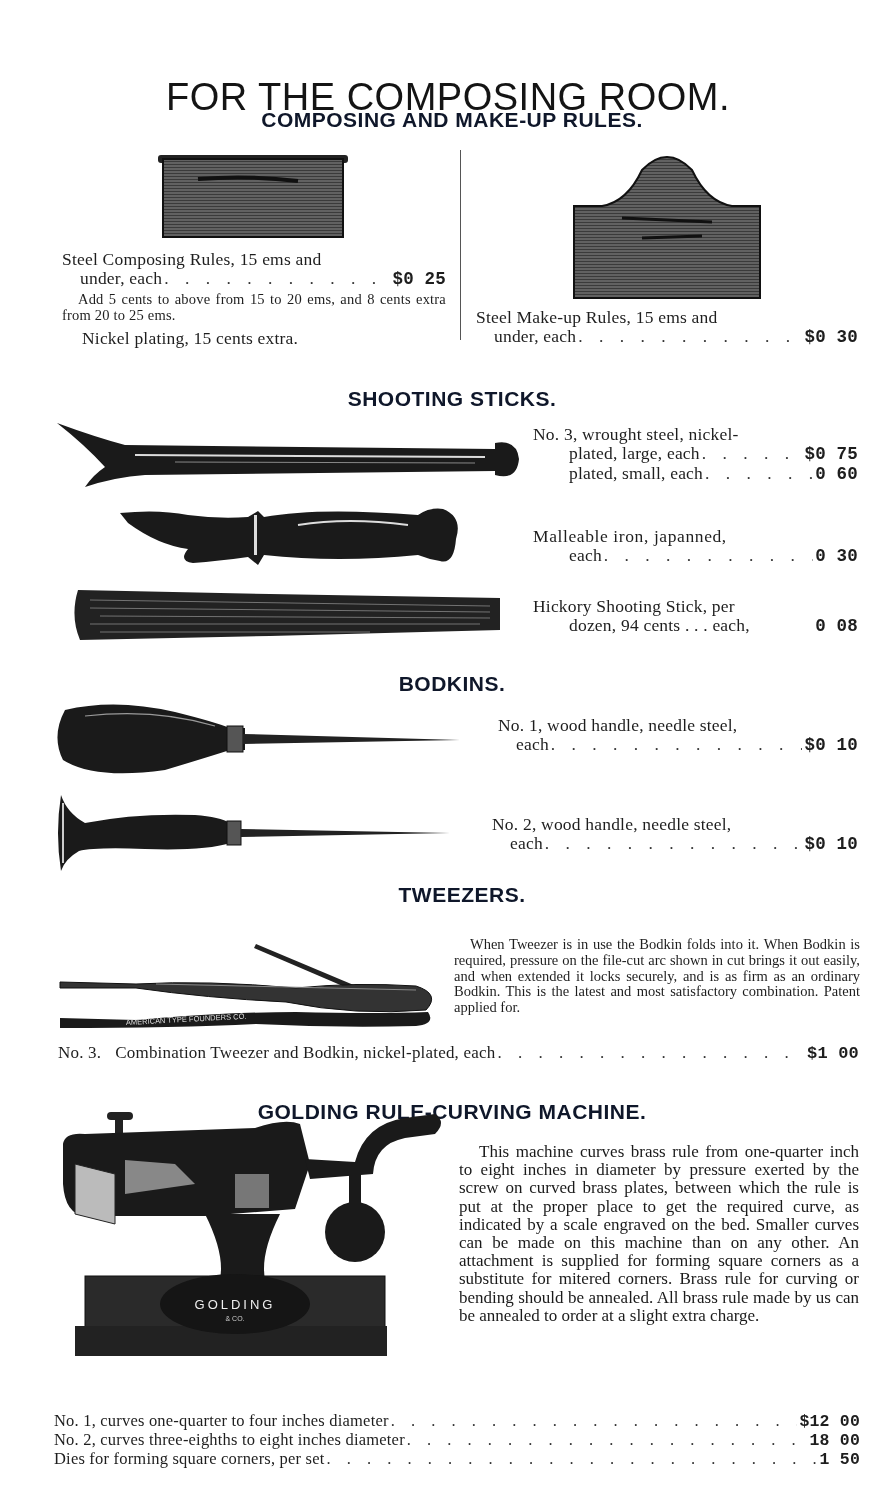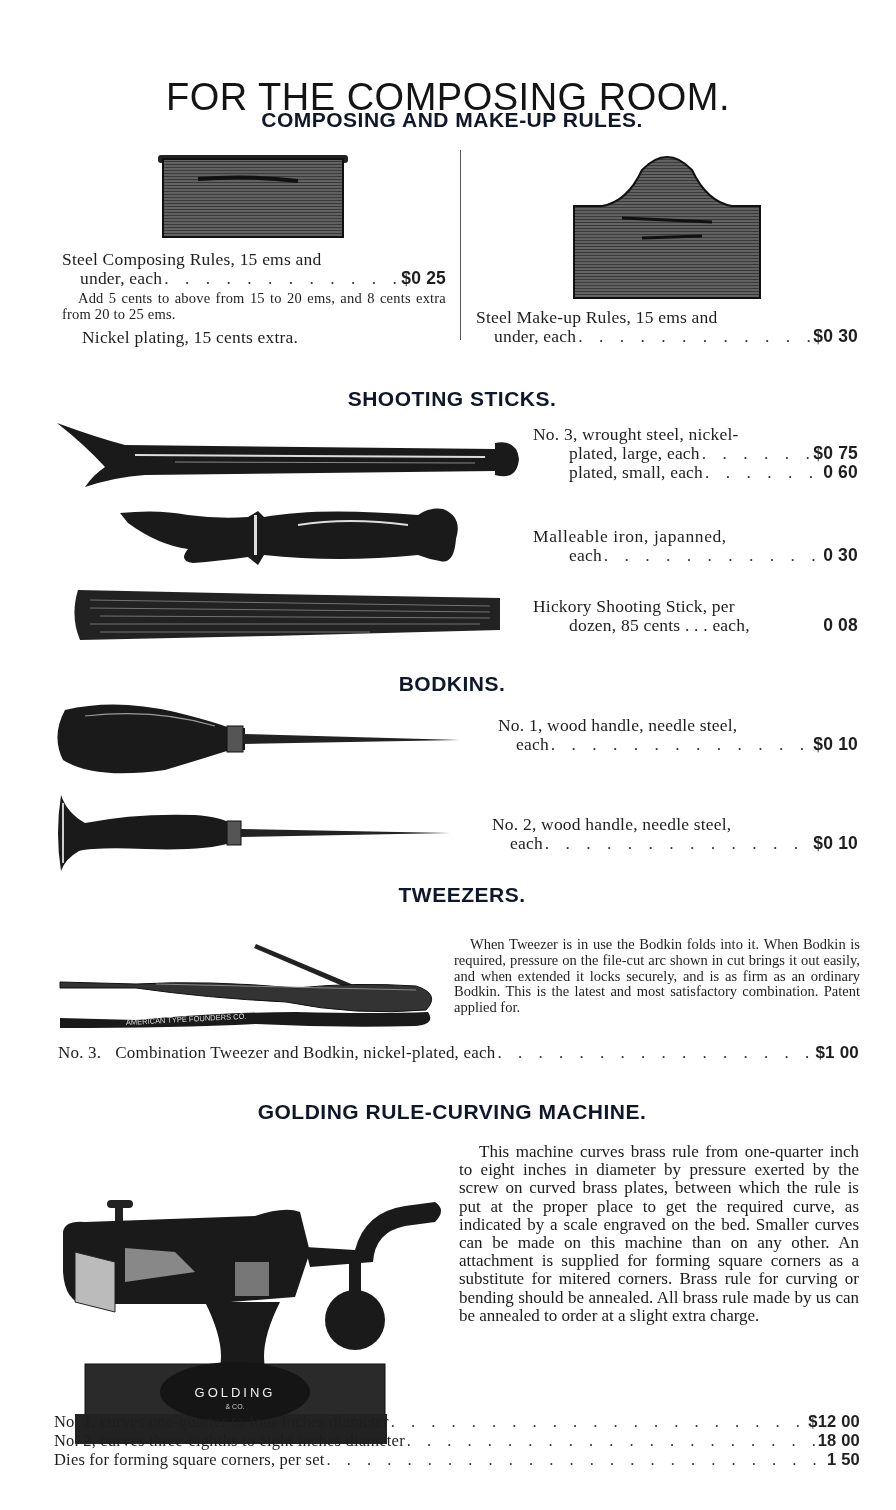--- a/index.html
+++ b/index.html
@@ -3,21 +3,21 @@
   <meta charset="utf-8">
   <style>
     * { box-sizing: border-box; margin: 0; padding: 0; }
     html, body { width: 896px; height: 1510px; background: #ffffff; overflow: hidden; }
     body { position: relative; color: #1a1a1a; font-family: "Liberation Serif", "DejaVu Serif", serif; }
     .abs { position: absolute; }
     .title { left: 0; width: 896px; top: 30px; text-align: center; font-family: "Liberation Sans", "DejaVu Sans", sans-serif; font-size: 38px; letter-spacing: 0.5px; color: #141414; margin-top: 46px; }
     .heading { left: 4px; width: 896px; text-align: center; font-family: "Liberation Sans", "DejaVu Sans", sans-serif; font-weight: bold; font-size: 21px; letter-spacing: 0.5px; color: #0f172a; }
     .txt { font-size: 17.5px; line-height: 19px; color: #1e1e1e; letter-spacing: 0.2px; }
     .small { font-size: 14px; line-height: 15px; }
-    .price { font-weight: bold; font-family: Liberation Sans, sans-serif; }
+    .price { font-weight: bold; font-family: Liberation Mono, monospace; }
     .row { display: flex; align-items: baseline; white-space: nowrap; }
     .dots { flex: 1; overflow: hidden; white-space: nowrap; color: #333; letter-spacing: 6px; margin: 0 2px; }
     .dots::before { content: ". . . . . . . . . . . . . . . . . . . . . . . . . . . . . . . . . . . . . . . . . . . . . . . . . . . . . . . . . . . . . . . . . . . . . . . . . . ."; }
     .indent { padding-left: 18px; }
     .divider { left: 460px; top: 150px; width: 1px; height: 190px; background: #555; }
     .para { text-align: justify; font-size: 17px; line-height: 18.2px; text-indent: 20px; }
     .para-small { text-align: justify; font-size: 14.5px; line-height: 15.8px; text-indent: 16px; }
     svg { display: block; }
   </style>
 </head>
@@ -114,21 +114,21 @@
   <div class="row indent" style="padding-left:36px;">
     <span>each</span>
     <span class="dots"></span>
     <span class="price">0 30</span>
   </div>
 </div>
 
 <div class="abs txt" style="left:533px; top:597px; width:325px;">
   <div>Hickory Shooting Stick, per</div>
   <div class="row indent" style="padding-left:36px;">
-    <span>dozen, 85 cents . . . each,</span>
+    <span>dozen, 94 cents . . . each,</span>
     <span style="flex:1;"></span>
     <span class="price">0 08</span>
   </div>
 </div>
 
 <div class="abs heading" style="top:672px;">BODKINS.</div>
 
 <div class="abs" style="left:55px; top:700px;">
   <svg width="410" height="78" viewBox="0 0 410 78">
     <path d="M10 10 Q 60 -2 120 12 Q 160 22 175 28 L190 28 L190 50 L175 50 Q 150 58 110 70 Q 40 80 8 60 Q -4 36 10 10 Z" fill="#1a1a1a"></path>
@@ -179,21 +179,21 @@
 
 <div class="abs txt row" style="left:58px; top:1043px; width:801px; font-size:17px;">
   <span style="margin-right:14px;">No. 3.</span>
   <span>Combination Tweezer and Bodkin, nickel-plated, each</span>
   <span class="dots"></span>
   <span class="price">$1 00</span>
 </div>
 
 <div class="abs heading" style="top:1100px;">GOLDING RULE-CURVING MACHINE.</div>
 
-<div class="abs" style="left:55px; top:1192px;text-decoration:underline;">
+<div class="abs" style="left:55px; top:1104px;text-decoration:underline;">
   <svg width="395" height="255" viewBox="0 0 395 255">
 
     <rect x="52" y="8" width="26" height="8" rx="4" fill="#222"></rect>
     <rect x="60" y="16" width="8" height="14" fill="#222"></rect>
 
     <path d="M8 40 Q 10 28 30 30 L200 24 Q 230 14 245 20 L255 60 L240 105 L150 112 L30 112 Q 10 110 8 80 Z" fill="#1a1a1a"></path>
     <path d="M70 56 L120 60 L140 80 L70 90 Z" fill="#888"></path>
     <path d="M20 60 L20 110 L60 120 L60 70 Z" fill="#bbb" stroke="#222"></path>
     <rect x="180" y="70" width="34" height="34" fill="#777"></rect>
 

